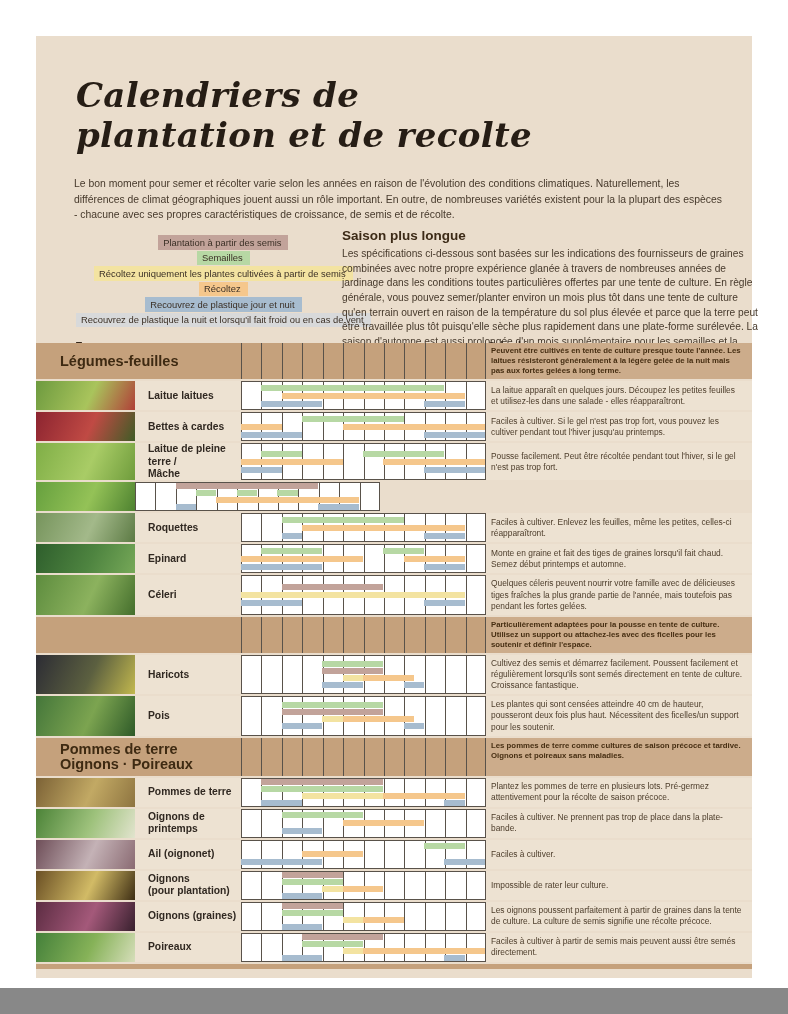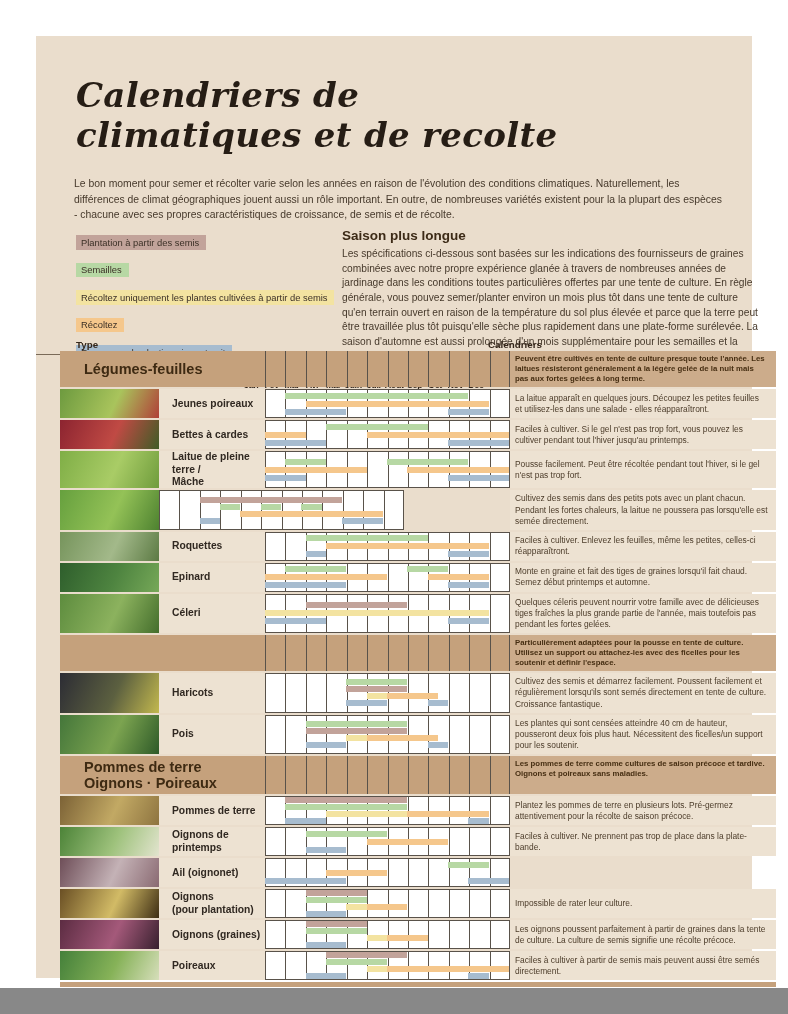--- a/index.html
+++ b/index.html
@@ -7,35 +7,35 @@
          font-family:"Liberation Sans",sans-serif;padding-left:32px;}
   .page{position:absolute;left:36px;top:36px;width:716px;height:942px;background:var(--page);}
   
   .title{position:absolute;left:40px;top:40px;margin:0;
          font-family:"DejaVu Serif",serif;font-style:italic;font-weight:700;
          font-size:34px;line-height:1.17;color:#261d15;letter-spacing:.3px;}
   
   .intro{position:absolute;left:38px;top:140px;width:652px;margin:0;
          font-size:10.4px;line-height:1.5;color:#46392b;}
   
-  .legend{position:absolute;left:40px;top:199px;display:flex;flex-direction:column;gap:13px;}
+  .legend{position:absolute;left:40px;top:199px;display:flex;flex-direction:column;gap:1px;align-items:center;}
   .leg-strip{width:fit-content;padding:1.5px 7px 2px 5px;font-size:9.4px;color:#3b3026;white-space:nowrap;}
   
   .season{position:absolute;left:306px;top:192px;width:416px;}
   .season h3{margin:0 0 4px 0;font-size:13.5px;color:#3c2a16;}
   .season p{margin:0;font-size:10.2px;line-height:1.44;color:#46392b;}
   
   .thead{position:absolute;left:0;top:302px;width:716px;height:16px;
          font-weight:700;color:#34261a;border-bottom:1px solid #7a6a58;}
   .th-type{position:absolute;left:40px;top:1px;font-size:9.8px;}
   .th-months{position:absolute;left:205px;top:2px;width:245px;display:flex;margin-top:40px;}
   .month{flex:1 1 0;text-align:center;font-size:8.9px;letter-spacing:-.3px;white-space:nowrap;}
   .th-comm{position:absolute;left:452px;top:1px;font-size:9.8px;}
   
-  #table{position:absolute;left:0;top:315px;width:716px;margin-left:24px;}
+  #table{position:absolute;left:0;top:307px;width:716px;}
   .sec,.row{display:flex;width:716px;margin-bottom:2px;position:relative;}
   .sec{background:var(--band);min-height:28px;}
   .sec-title{width:205px;padding:4px 0 3px 24px;box-sizing:border-box;align-self:center;}
   .sec-title-line{font-size:14.5px;font-weight:700;color:#3e2a12;line-height:1.08;}
   .sec-grid{position:absolute;left:205px;top:0;bottom:0;width:245px;}
   .sec-comment{margin-left:auto;width:266px;box-sizing:border-box;padding:3px 10px 3px 5px;
                background:rgba(255,255,255,.12);
                font-size:7.8px;line-height:1.3;font-weight:700;color:#462e12;}
   .row{min-height:29px;}
   .photo{width:99px;flex:0 0 99px;}
@@ -55,21 +55,21 @@
            display:flex;align-items:center;box-sizing:border-box;padding:3px 8px 3px 5px;}
   .comment span{font-size:8.4px;line-height:1.32;color:#4c3c2a;}
   .bottom-band{width:716px;height:5px;background:var(--band);}
 </style>
 </head>
 <body>
 
 <div class="stage">
   <div class="page">
 
-    <h1 class="title"><span>Calendriers de</span><br><span>climatiques et de recolte</span></h1>
+    <h1 class="title"><span>Calendriers de</span><br><span>plantation et de recolte</span></h1>
 
     <p class="intro">Le bon moment pour semer et récolter varie selon les années en raison de l'évolution des conditions climatiques. Naturellement, les différences de climat géographiques jouent aussi un rôle important. En outre, de nombreuses variétés existent pour la la plupart des espèces - chacune avec ses propres caractéristiques de croissance, de semis et de récolte.</p>
 
     <div class="legend" id="legend">
         <div class="leg-strip" style="background: rgb(194, 163, 154);">Plantation à partir des semis</div>
         <div class="leg-strip" style="background: rgb(183, 216, 164);">Semailles</div>
         <div class="leg-strip" style="background: rgb(243, 227, 161);">Récoltez uniquement les plantes cultivées à partir de semis</div>
         <div class="leg-strip" style="background: rgb(245, 199, 140);">Récoltez</div>
         <div class="leg-strip" style="background: rgb(167, 188, 207);">Recouvrez de plastique jour et nuit</div>
         <div class="leg-strip" style="background: rgb(216, 217, 218);">Recouvrez de plastique la nuit et lorsqu'il fait froid ou en cas de vent</div>
@@ -103,21 +103,21 @@
         <div class="sec">
           <div class="sec-title">
             <div class="sec-title-line">Légumes-feuilles</div>
           </div>
           <div class="sec-grid vlines"></div>
           <div class="sec-comment">Peuvent être cultivés en tente de culture presque toute l'année. Les laitues résisteront généralement à la légère gelée de la nuit mais pas aux fortes gelées à long terme.</div>
         </div>
         <div class="row">
           <div class="photo" style="background: linear-gradient(115deg, rgb(109, 154, 63) 0%, rgb(169, 196, 92) 55%, rgb(176, 64, 56) 100%);"></div>
           <div class="label">
-            <div class="label-line"><span>Jeunes poireaux</span></div>
+            <div class="label-line"><span>Laitue laitues</span></div>
           </div>
           <div class="grid vlines">
             <div class="line">
               <span class="bar" style="left: 8.33333%; width: 75%; background: rgb(183, 216, 164);"></span>
             </div>
             <div class="line">
               <span class="bar" style="left: 16.6667%; width: 75%; background: rgb(245, 199, 140);"></span>
             </div>
             <div class="line">
               <span class="bar" style="left: 8.33333%; width: 25%; background: rgb(167, 188, 207);"></span>
@@ -185,23 +185,20 @@
               <span class="bar" style="left: 41.6667%; width: 8.33333%; background: rgb(183, 216, 164);"></span>
               <span class="bar" style="left: 58.3333%; width: 8.33333%; background: rgb(183, 216, 164);"></span>
             </div>
             <div class="line">
               <span class="bar" style="left: 33.3333%; width: 58.3333%; background: rgb(245, 199, 140);"></span>
             </div>
             <div class="line">
               <span class="bar" style="left: 16.6667%; width: 8.33333%; background: rgb(167, 188, 207);"></span>
               <span class="bar" style="left: 75%; width: 16.6667%; background: rgb(167, 188, 207);"></span>
             </div>
-          </div>
-          <div class="comment">
-            <span>Cultivez des semis dans des petits pots avec un plant chacun. Pendant les fortes chaleurs, la laitue ne poussera pas lorsqu'elle est semée directement.</span>
           </div>
         </div>
         <div class="row">
           <div class="photo" style="background: linear-gradient(115deg, rgb(118, 148, 92) 0%, rgb(163, 185, 138) 55%, rgb(92, 122, 68) 100%);"></div>
           <div class="label">
             <div class="label-line"><span>Roquettes</span></div>
           </div>
           <div class="grid vlines">
             <div class="line">
               <span class="bar" style="left: 16.6667%; width: 50%; background: rgb(183, 216, 164);"></span>
@@ -379,20 +376,23 @@
               <span class="bar" style="left: 75%; width: 16.6667%; background: rgb(183, 216, 164);"></span>
             </div>
             <div class="line">
               <span class="bar" style="left: 25%; width: 25%; background: rgb(245, 199, 140);"></span>
             </div>
             <div class="line">
               <span class="bar" style="left: 0%; width: 33.3333%; background: rgb(167, 188, 207);"></span>
               <span class="bar" style="left: 83.3333%; width: 16.6667%; background: rgb(167, 188, 207);"></span>
             </div>
           </div>
+          <div class="comment">
+            <span>Faciles à cultiver.</span>
+          </div>
         </div>
         <div class="row">
           <div class="photo" style="background: linear-gradient(115deg, rgb(106, 79, 36) 0%, rgb(210, 187, 102) 55%, rgb(62, 46, 20) 100%);"></div>
           <div class="label">
             <div class="label-line"><span>Oignons</span></div>
             <div class="label-line"><span class="reg">(pour plantation)</span></div>
           </div>
           <div class="grid vlines g4">
             <div class="line">
               <span class="bar" style="left: 16.6667%; width: 25%; background: rgb(194, 163, 154);"></span>

